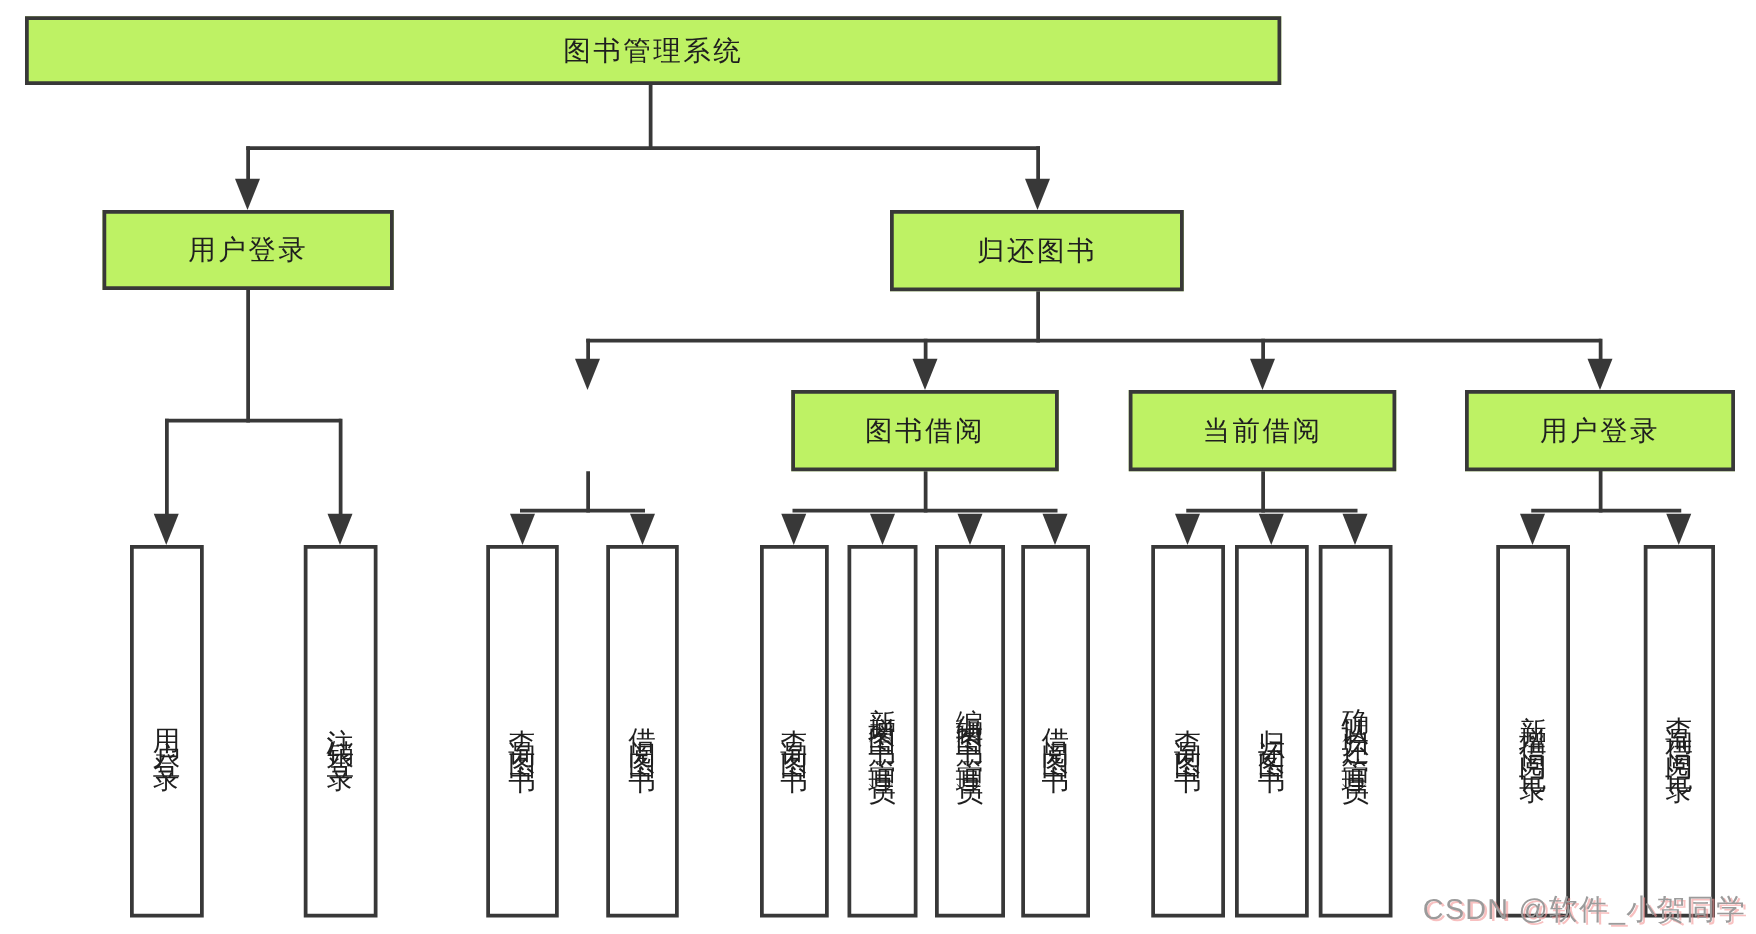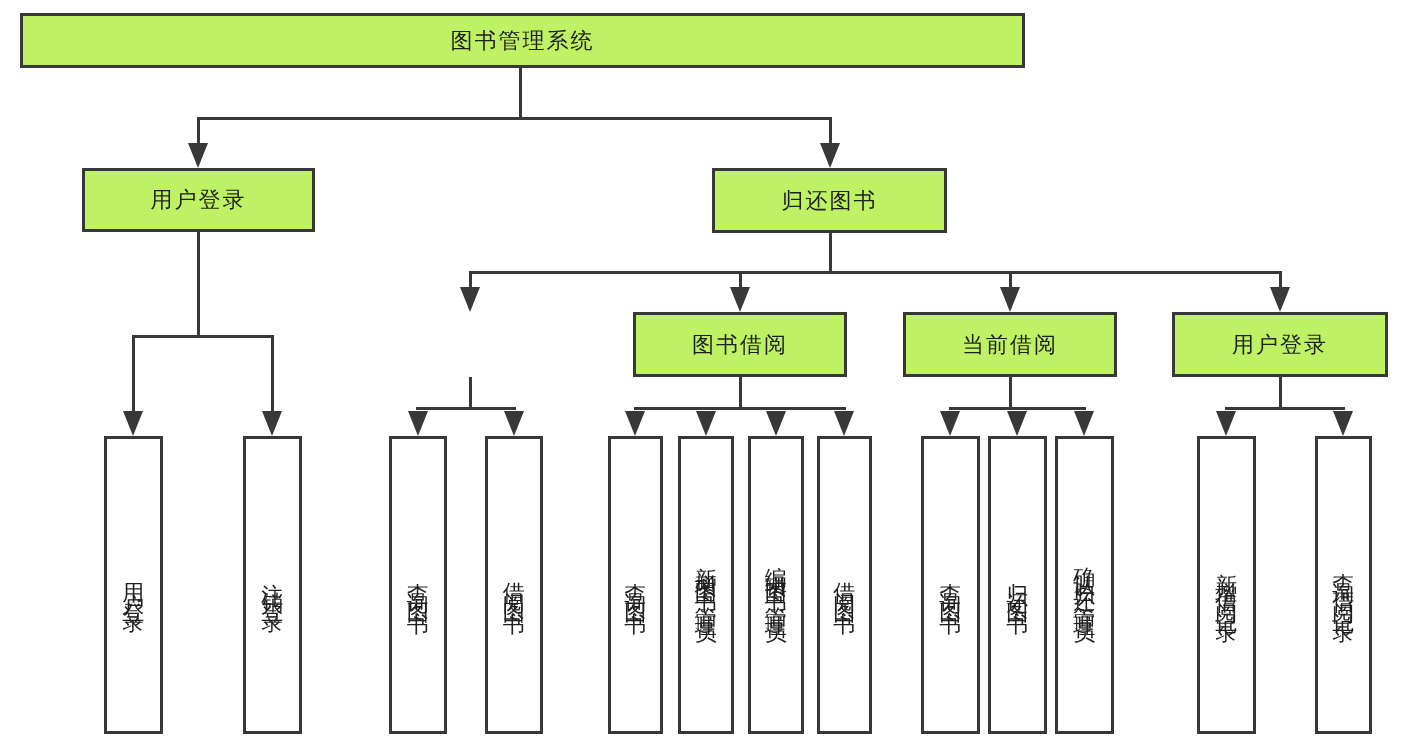--- a/index.html
+++ b/index.html
@@ -137,14 +137,15 @@
     <span class="vtxt long">确认归还（管理员）</span>
   </div>
 
   <div class="vbox" style="left:1197px;top:436px;width:59px;height:298px">
     <span class="vtxt">新增借阅记录</span>
   </div>
   <div class="vbox" style="left:1315px;top:436px;width:57px;height:298px">
     <span class="vtxt">查询借阅记录</span>
   </div>
 
+  <div class="watermark">CSDN @软件_小贺同学</div>
 
 </div>
 
 </body></html>

